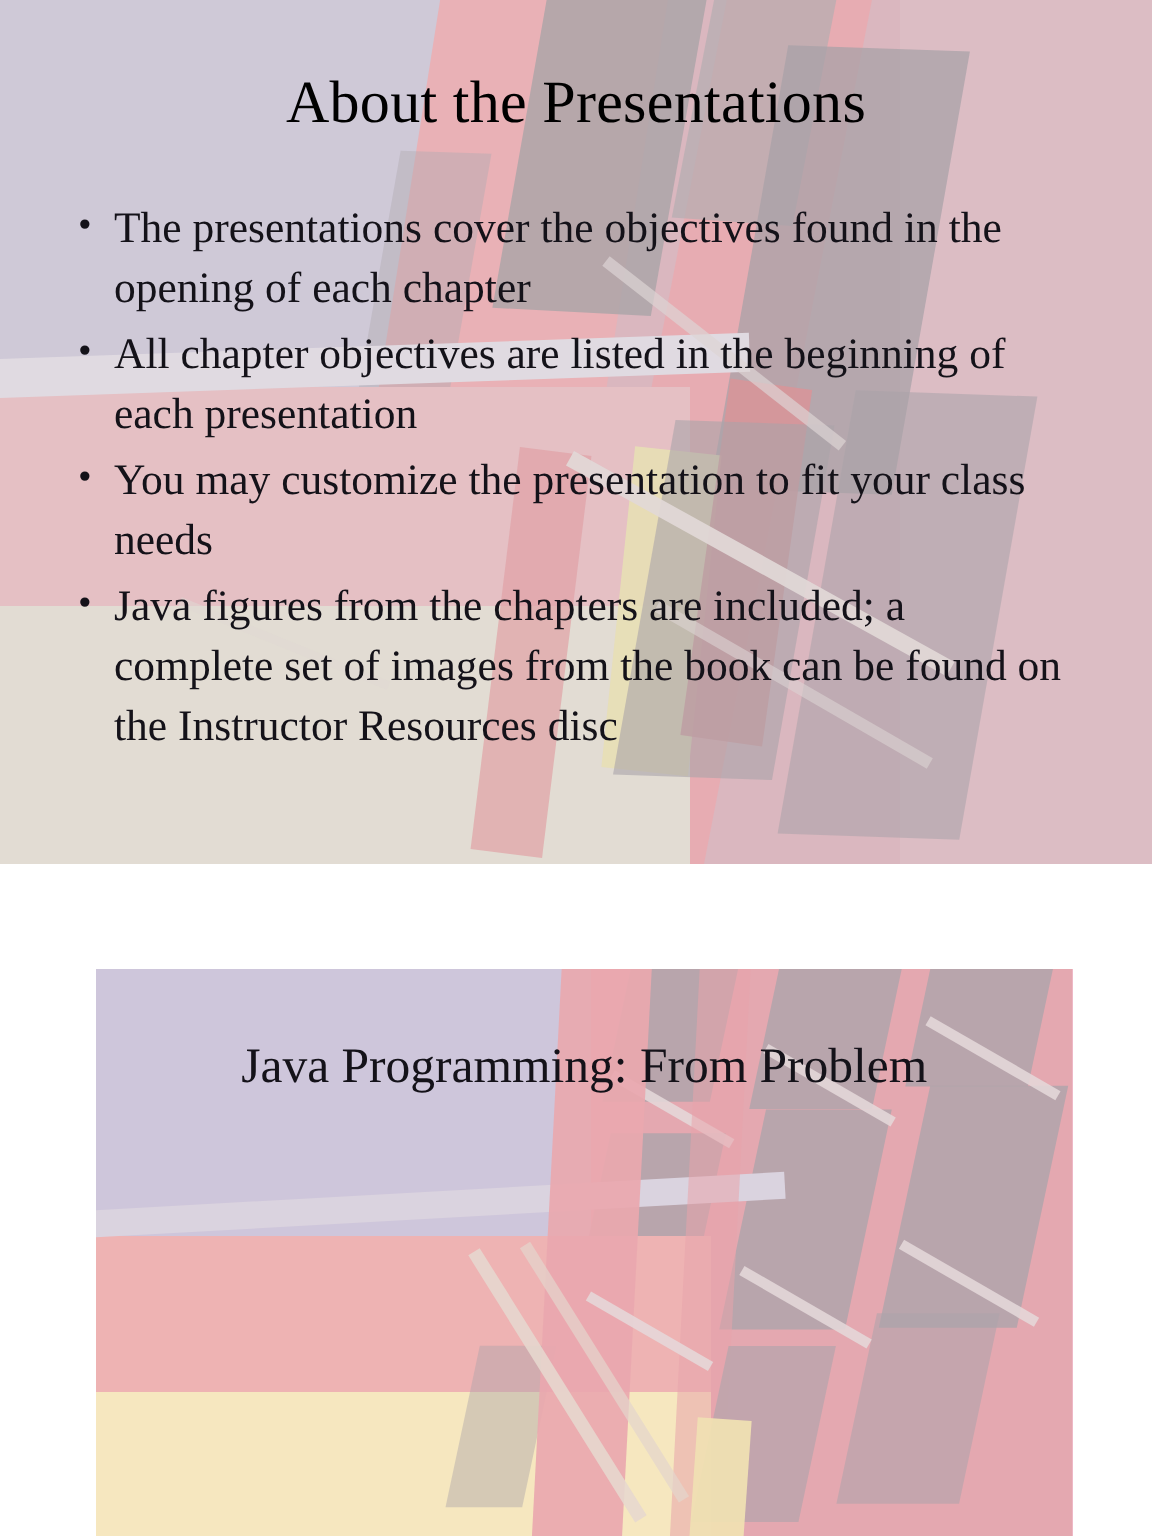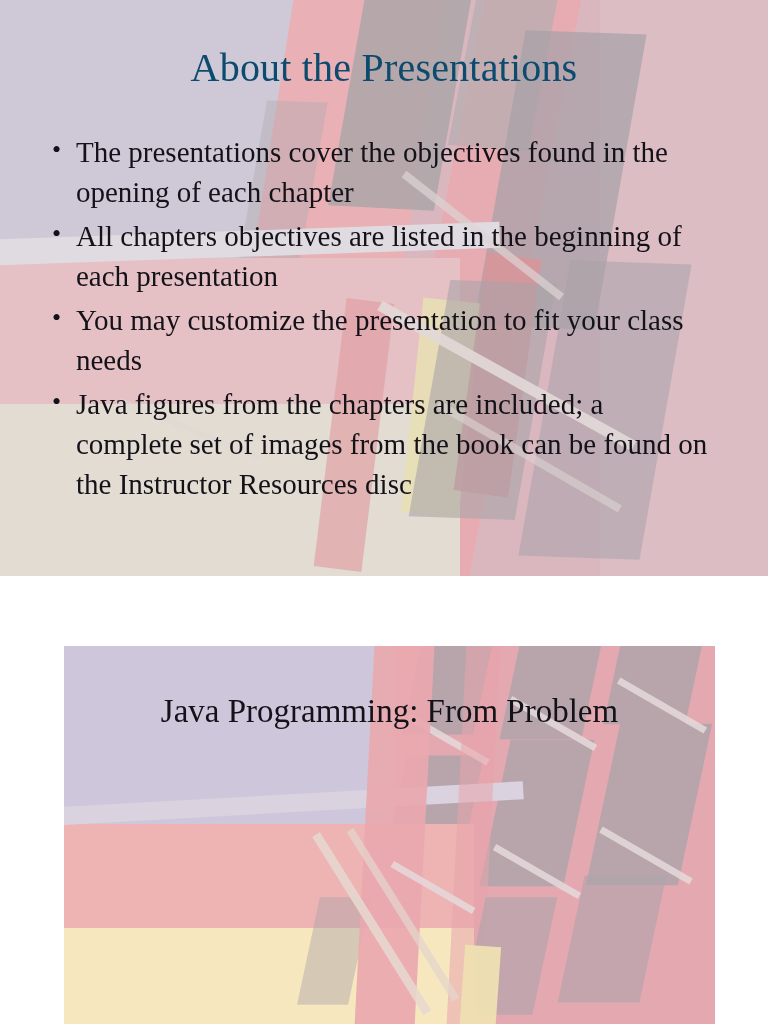--- a/index.html
+++ b/index.html
@@ -277,21 +277,21 @@
 
   .s1-title {
     position: absolute;
     left: 0;
     top: 48px;
     width: 768px;
     text-align: center;
     font-size: 40px;
     line-height: 1.0;
     letter-spacing: .2px;
-    color: #0c4a6e;
+    color: #000000;
   }
 
   .s1-bullets {
     position: absolute;
     left: 48px;
     top: 132px;
     width: 672px;
     font-size: 29px;
     line-height: 1.38;
     color: #141219;
@@ -375,21 +375,21 @@
 
       <div class="s1-bullets">
 
         <div class="bullet-row">
           <span class="bullet-dot">•</span>
           <span class="bullet-text">The presentations cover the objectives found in the opening of each chapter</span>
         </div>
 
         <div class="bullet-row">
           <span class="bullet-dot">•</span>
-          <span class="bullet-text">All chapters objectives are listed in the beginning of each presentation</span>
+          <span class="bullet-text">All chapter objectives are listed in the beginning of each presentation</span>
         </div>
 
         <div class="bullet-row">
           <span class="bullet-dot">•</span>
           <span class="bullet-text">You may customize the presentation to fit your class needs</span>
         </div>
 
         <div class="bullet-row">
           <span class="bullet-dot">•</span>
           <span class="bullet-text">Java figures from the chapters are included; a complete set of images from the book can be found on the Instructor Resources disc</span>

